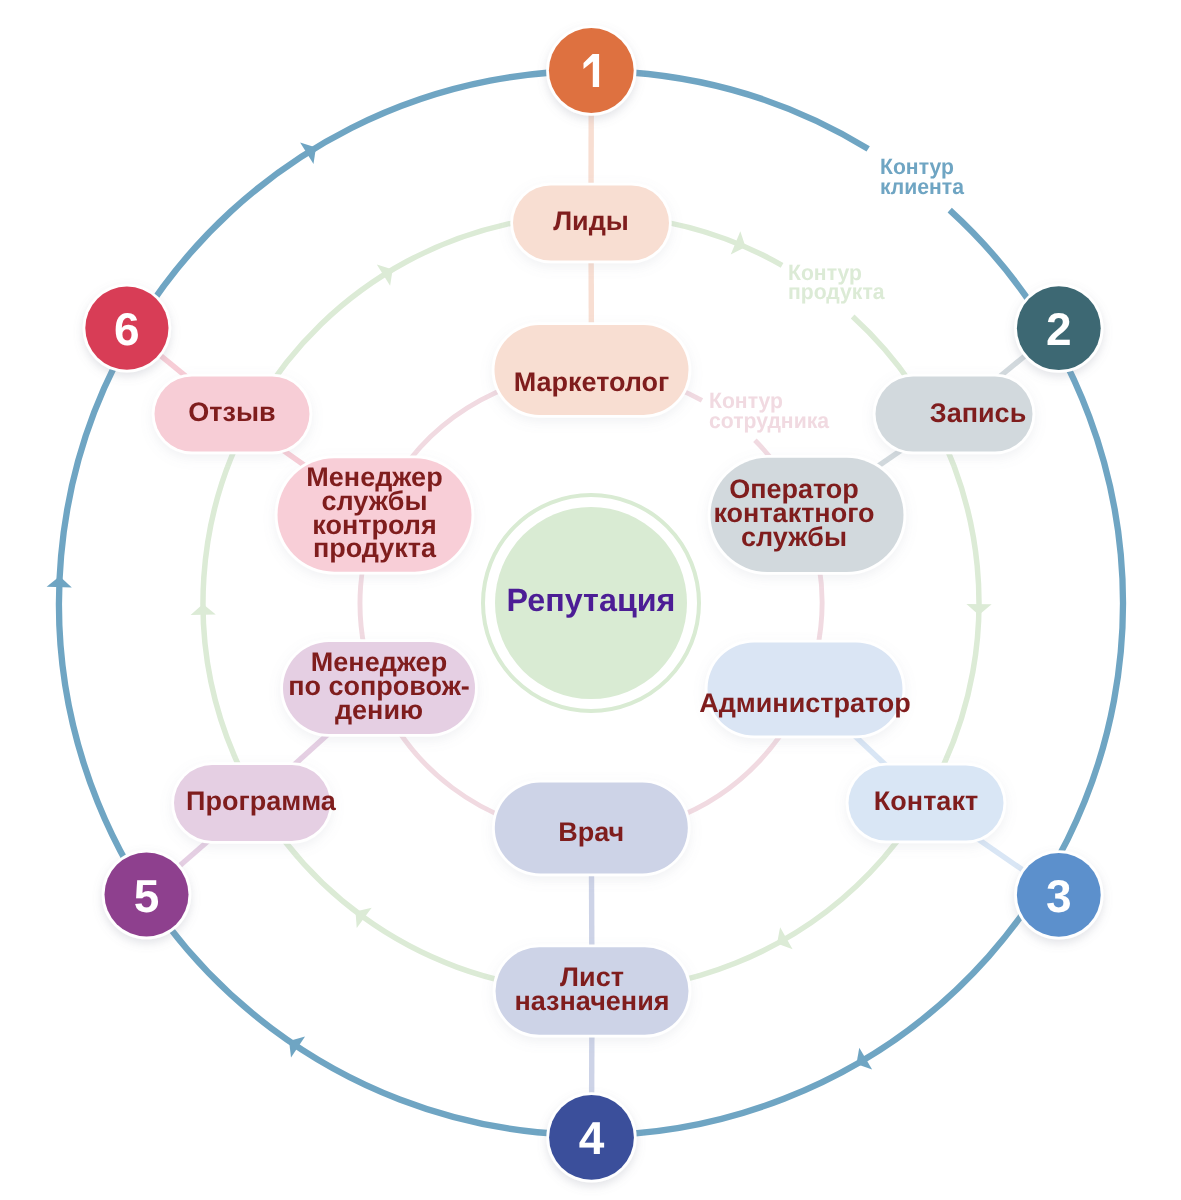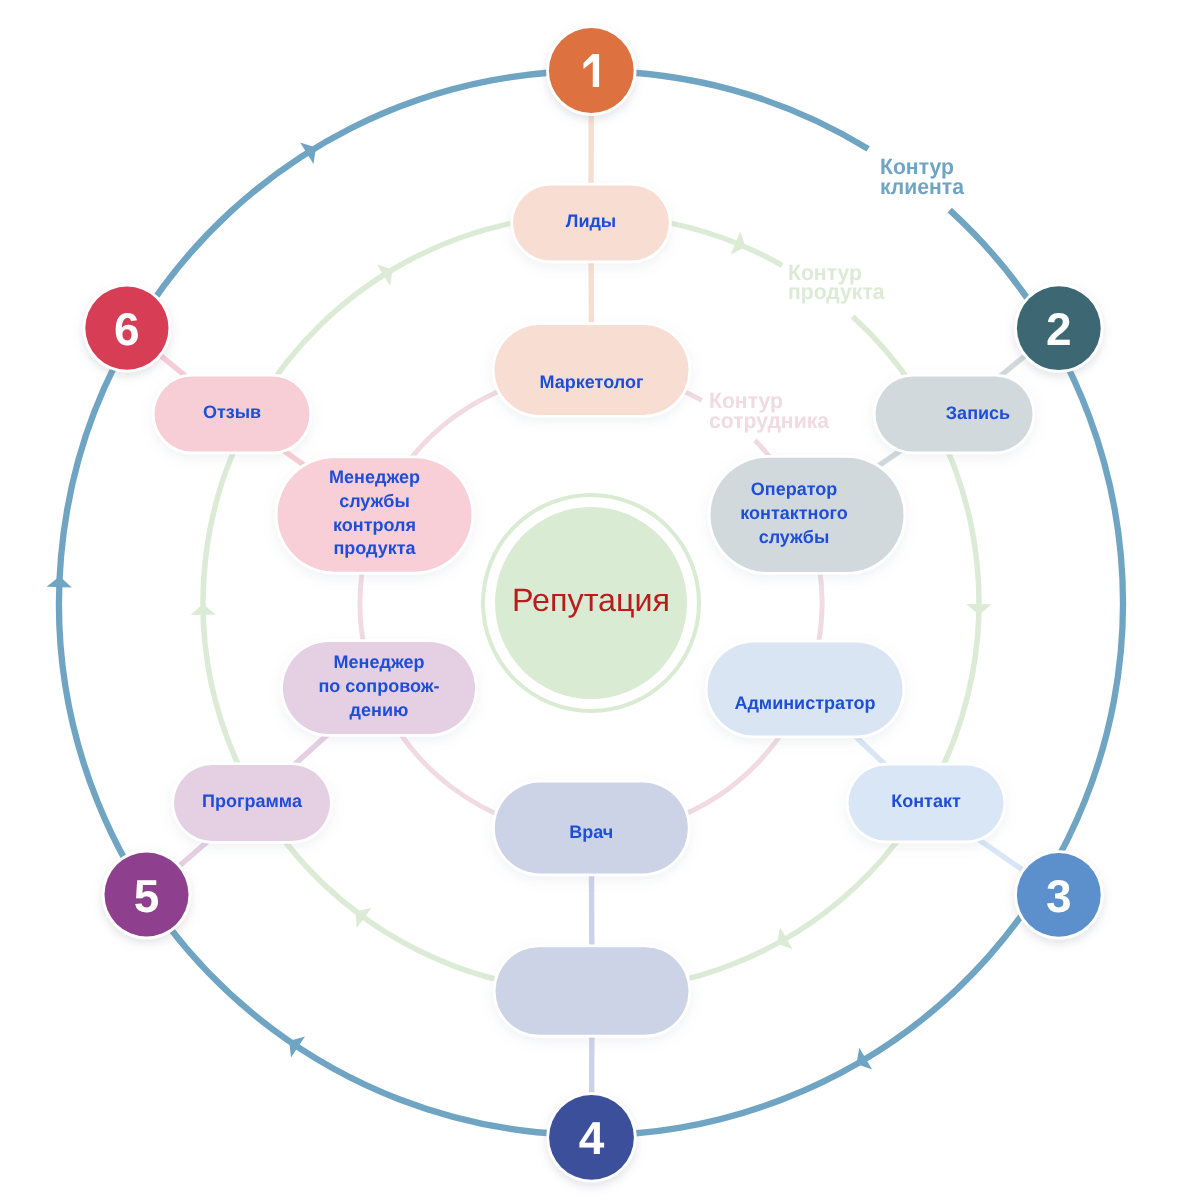--- a/index.html
+++ b/index.html
@@ -8,21 +8,21 @@
        font-family:"Liberation Sans","DejaVu Sans",sans-serif;
        -webkit-font-smoothing:antialiased;text-rendering:geometricPrecision;}
   #stage{position:relative;width:1181px;height:1200px;background:#fff;}
   #dia{position:absolute;left:0;top:0;display:block;}
   #labels{position:absolute;left:0;top:0;width:1181px;height:1200px;}
 
   .loop-label{position:absolute;font-weight:700;font-size:22px;
               transform-origin:left top;transform:scaleX(.962);white-space:nowrap;}
   .loop-label .ll-line{display:block;height:19.5px;line-height:19.5px;}
 
-  .node-label{position:absolute;font-weight:700;font-size:18px;color:#1d4ed8;
+  .node-label{position:absolute;font-weight:700;font-size:27px;color:#7f1d1d;
               text-align:center;white-space:nowrap;transform:translate(-50%,-50%);}
   .node-label .nl-line{display:block;height:23.8px;line-height:23.8px;}
 
   .badge-num{position:absolute;font-weight:700;font-size:46px;color:#fff;
              transform:translate(-50%,-50%);line-height:1;}
 
   .center-label{position:absolute;font-weight:400;font-size:32.3px;
                 transform:translate(-50%,-50%);white-space:nowrap;}
 </style>
 </head>
@@ -133,21 +133,21 @@
         <g>
           <circle cx="146.5" cy="894.5" r="42" fill="#8E408E" stroke="#ffffff" stroke-width="5.5" paint-order="stroke" filter="url(#badgeShadow)"></circle>
         </g>
         <g>
           <circle cx="126.9" cy="328.1" r="41.6" fill="#D83E56" stroke="#ffffff" stroke-width="5.5" paint-order="stroke" filter="url(#badgeShadow)"></circle>
         </g>
       </g>
   </svg>
 
   <div id="labels">
-      <div class="center-label" id="center-label" style="left: 591px; top: 599.7px; color: #b91c1c;">Репутация</div>
+      <div class="center-label" id="center-label" style="left: 591px; top: 599.7px; color: #4c1d95; font-weight: bold;">Репутация</div>
       <div class="loop-label" id="loop-label-client" style="left: 879.5px; top: 157px; color: rgb(111, 165, 195);">
         <span class="ll-line">Контур</span>
         <span class="ll-line">клиента</span>
       </div>
       <div class="loop-label" id="loop-label-product" style="left: 787.8px; top: 262.8px; color: rgb(220, 235, 214);">
         <span class="ll-line">Контур</span>
         <span class="ll-line">продукта</span>
       </div>
       <div class="loop-label" id="loop-label-employee" style="left: 708.8px; top: 391.4px; color: rgb(241, 218, 225);">
         <span class="ll-line">Контур</span>
@@ -155,21 +155,25 @@
       </div>
       <div class="node-label" id="node-label-leads" style="left: 591px; top: 222.1px;">
         <span class="nl-line">Лиды</span>
       </div>
       <div class="node-label" id="node-label-booking" style="left: 954px; top: 414px; margin-left: 24px;">
         <span class="nl-line">Запись</span>
       </div>
       <div class="node-label" id="node-label-contact" style="left: 926px; top: 802.1px;">
         <span class="nl-line">Контакт</span>
       </div>
-      <div class="node-label" id="node-label-program" style="left: 252px; top: 802.1px;">
+      <div class="node-label" id="node-label-sheet" style="left: 592px; top: 990.1px;">
+        <span class="nl-line">Лист</span>
+        <span class="nl-line">назначения</span>
+      </div>
+      <div class="node-label" id="node-label-program" style="left: 261px; top: 802.1px;">
         <span class="nl-line">Программа</span>
       </div>
       <div class="node-label" id="node-label-review" style="left: 232px; top: 413.1px;">
         <span class="nl-line">Отзыв</span>
       </div>
       <div class="node-label" id="node-label-marketer" style="left: 591.5px; top: 369.1px; margin-top: 14px;">
         <span class="nl-line">Маркетолог</span>
       </div>
       <div class="node-label" id="node-label-operator" style="left: 794px; top: 514px;">
         <span class="nl-line">Оператор</span>

